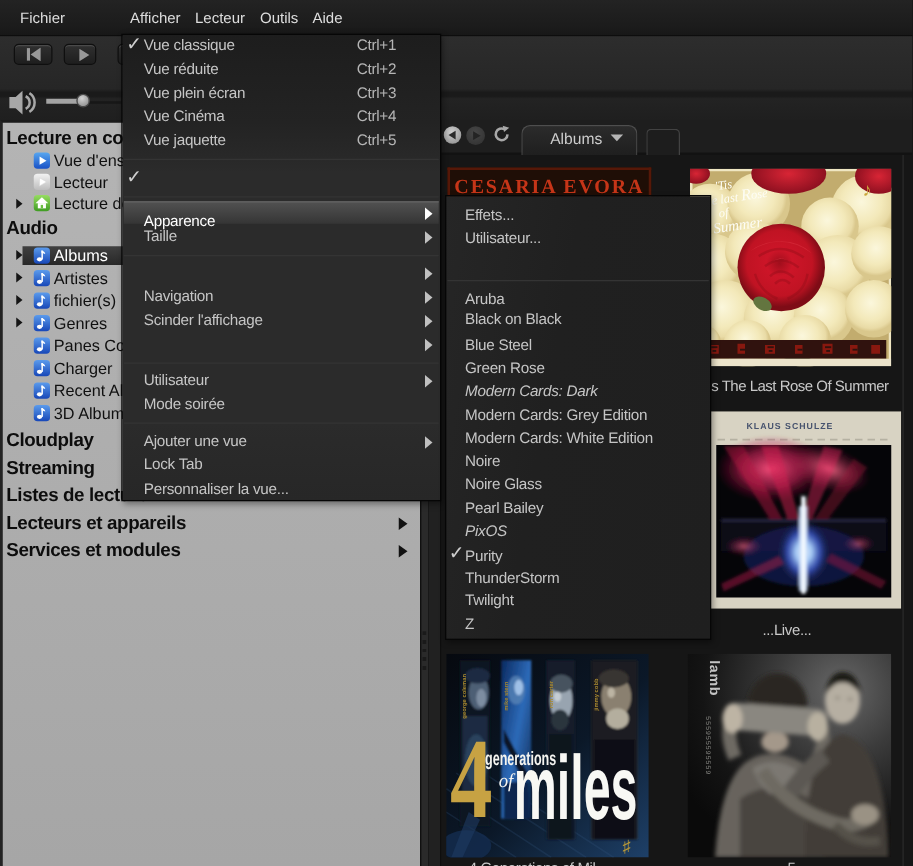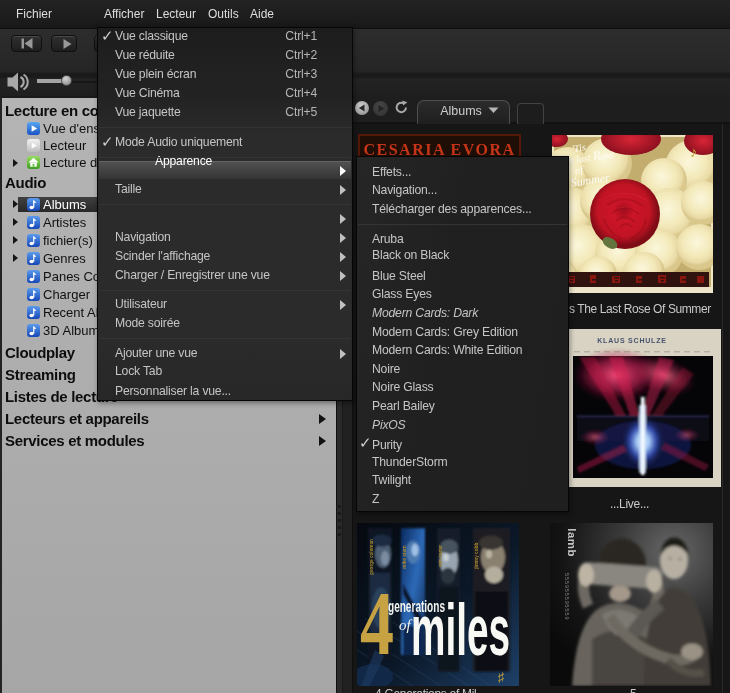--- a/index.html
+++ b/index.html
@@ -542,55 +542,52 @@
     <div class="msc" style="top: -1.5px;">Ctrl+1</div>
     <div class="mchk" style="top: -1.5px;">✓</div>
     <div class="mi" style="top: 17.5px;">Vue réduite</div>
     <div class="msc" style="top: 17.5px;">Ctrl+2</div>
     <div class="mi" style="top: 36.5px;">Vue plein écran</div>
     <div class="msc" style="top: 36.5px;">Ctrl+3</div>
     <div class="mi" style="top: 55.5px;">Vue Cinéma</div>
     <div class="msc" style="top: 55.5px;">Ctrl+4</div>
     <div class="mi" style="top: 74.5px;">Vue jaquette</div>
     <div class="msc" style="top: 74.5px;">Ctrl+5</div>
-    <div class="mi" style="top: 104.5px;">Mode Audio uniquement</div>
     <div class="mchk" style="top: 104.5px;">✓</div>
-    <div class="mi" style="top: 124px; color: rgb(255, 255, 255); margin-left: 40px;">Apparence</div>
+    <div class="mi" style="top: 140px; color: rgb(255, 255, 255);">Apparence</div>
     <div class="marr" style="top: 137.5px; border-left-color: rgb(255, 255, 255);"></div>
     <div class="mi" style="top: 151.5px;">Taille</div>
     <div class="marr" style="top: 156.5px;"></div>
     <div class="marr" style="top: 185.5px;"></div>
     <div class="mi" style="top: 199.5px;">Navigation</div>
     <div class="marr" style="top: 204.5px;"></div>
     <div class="mi" style="top: 218.5px;">Scinder l'affichage</div>
     <div class="marr" style="top: 223.5px;"></div>
-    <div class="mi" style="top: 237.5px;">Charger / Enregistrer une vue</div>
     <div class="marr" style="top: 242.5px;"></div>
     <div class="mi" style="top: 266.5px;">Utilisateur</div>
     <div class="marr" style="top: 271.5px;"></div>
     <div class="mi" style="top: 285.5px;">Mode soirée</div>
     <div class="mi" style="top: 315.5px;">Ajouter une vue</div>
     <div class="marr" style="top: 320.5px;"></div>
     <div class="mi" style="top: 333.5px;">Lock Tab</div>
     <div class="mi" style="top: 353.5px;">Personnaliser la vue...</div>
     <div class="msep" style="top: 98.5px;"></div>
     <div class="msep" style="top: 128.5px;"></div>
     <div class="msep" style="top: 175.5px;"></div>
     <div class="msep" style="top: 261.5px;"></div>
     <div class="msep" style="top: 309.5px;"></div>
   </div>
 
 <div class="abs" id="submenu">
     <div class="mi" style="left: 15px; top: 5.5px;">Effets...</div>
-    <div class="mi" style="left: 15px; top: 24px;">Navigation...</div>
-    <div class="mi" style="left: 15px; top: 42.5px;">Télécharger des apparences...</div>
+    <div class="mi" style="left: 15px; top: 24px;">Utilisateur...</div>
     <div class="mi" style="left: 15px; top: 72.5px;">Aruba</div>
     <div class="mi" style="left: 15px; top: 89px;">Black on Black</div>
     <div class="mi" style="left: 15px; top: 109.7px;">Blue Steel</div>
-    <div class="mi" style="left: 15px; top: 128.3px;">Glass Eyes</div>
+    <div class="mi" style="left: 15px; top: 128.3px;">Green Rose</div>
     <div class="mi" style="left: 15px; top: 146.9px; font-style: italic;">Modern Cards: Dark</div>
     <div class="mi" style="left: 15px; top: 184.1px;">Modern Cards: White Edition</div>
     <div class="mi" style="left: 15px; top: 165.5px;">Modern Cards: Grey Edition</div>
     <div class="mi" style="left: 15px; top: 202.7px;">Noire</div>
     <div class="mi" style="left: 15px; top: 221.3px;">Noire Glass</div>
     <div class="mi" style="left: 15px; top: 239.9px;">Pearl Bailey</div>
     <div class="mi" style="left: 15px; top: 258.5px; font-style: italic;">PixOS</div>
     <div class="mi" style="left: 15px; top: 279px;">Purity</div>
     <div class="mchk" style="left: 2px; top: 277.1px;">✓</div>
     <div class="mi" style="left: 15px; top: 295.7px;">ThunderStorm</div>

